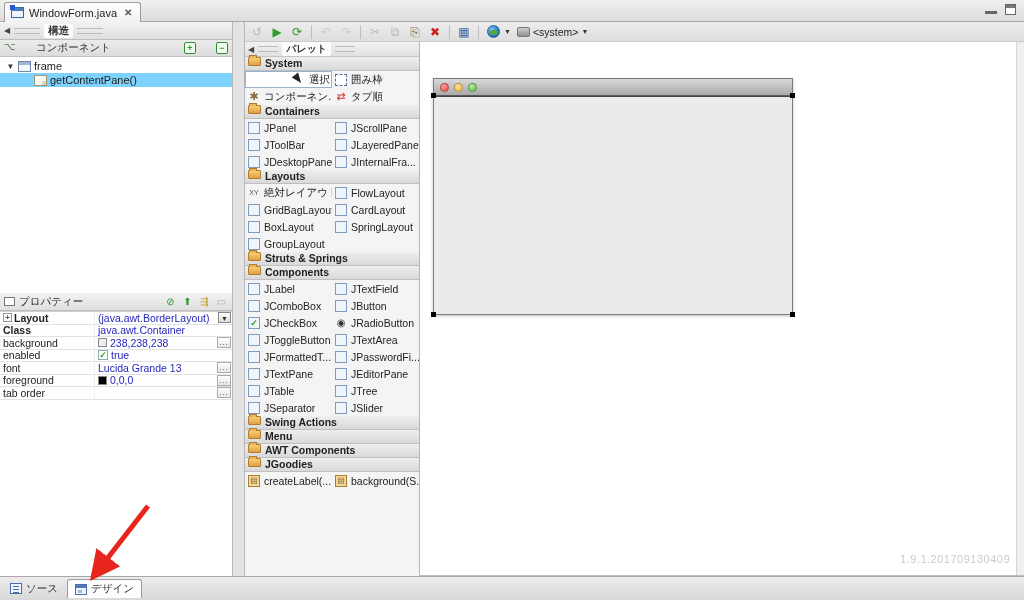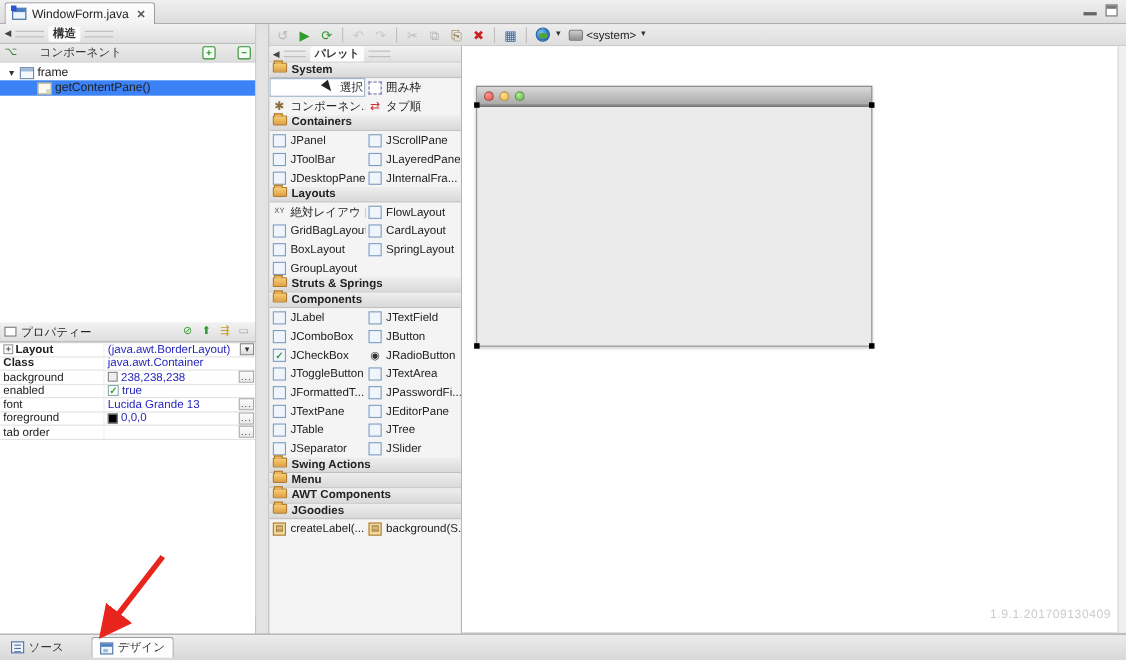--- a/index.html
+++ b/index.html
@@ -37,21 +37,21 @@
             display:flex; align-items:center; gap:20px; padding:0 4px; font-size:10.5px; color:#333; }
   .subhdr .spacer { flex:1; }
   .pm-btn { width:12px; height:12px; border:1px solid #2f8f2f; border-radius:2px; background:#f4fff4;
             color:#2f8f2f; font-size:9px; line-height:10px; text-align:center; font-weight:bold; }
   .tree-glyph { width:12px; height:12px; position:relative; }
   .tree-glyph::before { content:"⌥"; color:#3a7a3a; font-size:10px; position:absolute; left:0; top:-1px; }
 
   
   .tree { background:#fff; height:236px; overflow:hidden; padding-top:2px; }
   .trow { height:14px; display:flex; align-items:center; gap:3px; padding-left:6px; font-size:11px; }
-  .trow.selected { background:#3b82f6; }
+  .trow.selected { background:#7dd3fc; }
   .twisty { width:9px; font-size:8px; color:#333; text-align:center; }
   .node-icon { width:13px; height:11px; border:1px solid #6f87a8; background:#f4f8fd; position:relative; }
   .node-icon.frame::before { content:""; position:absolute; left:0; top:0; right:0; height:3px; background:#9db8d8; }
   .node-icon.pane { background:#fbfbf4; border-color:#9a9a7a; }
   .node-icon.pane::before { content:""; position:absolute; right:0; bottom:0; width:4px; height:4px; background:#d8d8c0; }
 
   
   .props-hdr .hdr-ico { width:11px; height:9px; border:1px solid #777; background:#fff; }
   .props-hdr .spacer { flex:1; }
   .ph-btn { width:13px; height:13px; font-size:10px; line-height:13px; text-align:center; }
@@ -116,21 +116,21 @@
   .tl { width:9px; height:9px; border-radius:50%; border:1px solid rgba(0,0,0,0.25); }
   .tl.red { background:radial-gradient(circle at 35% 30%, #ff9d97, #dd4a41); }
   .tl.yellow { background:radial-gradient(circle at 35% 30%, #ffe39a, #f0ad38); }
   .tl.green { background:radial-gradient(circle at 35% 30%, #b7eda0, #57b33e); }
   .dw-content { position:absolute; left:0; top:17px; right:0; bottom:0; background:#ebebeb; border-top:1px solid #444; }
   .handle { position:absolute; width:5px; height:5px; background:#000; }
   .version { position:absolute; right:14px; bottom:10px; color:#cbcbcb; font-size:11px; letter-spacing:0.5px; }
 
   
   .statusbar { position:absolute; left:0; top:576px; width:1024px; height:24px; background:linear-gradient(#ececec,#d8d8d8); border-top:1px solid #a9a9a9; }
-  .bottom-tabs { position:absolute; left:3px; top:2px; display:flex; gap:18px; }
+  .bottom-tabs { position:absolute; left:3px; top:2px; display:flex; gap:2px; }
   .btab { height:19px; display:flex; align-items:center; gap:4px; padding:0 7px; font-size:10.5px; color:#333; }
   .btab.active { background:#fdfdfd; border:1px solid #9d9d9d; border-bottom:none; border-radius:3px 3px 0 0; }
   .btab-ico { width:12px; height:11px; border:1px solid #4d6fa5; background:#eef4fb; position:relative; }
   .btab-ico.src::before { content:""; position:absolute; left:2px; top:2px; right:2px; height:1px; background:#4d6fa5; box-shadow:0 3px 0 #4d6fa5, 0 6px 0 #4d6fa5; }
   .btab-ico.dsg::before { content:""; position:absolute; left:0; top:0; right:0; height:3px; background:#4d7fc0; }
   .btab-ico.dsg::after { content:""; position:absolute; left:2px; top:5px; width:4px; height:3px; background:#9db8d8; }
 
   .arrow-overlay { position:absolute; left:0; top:0; width:1024px; height:600px; pointer-events:none; z-index:60; }
   .left-fill { background:#fff; }
 </style>

